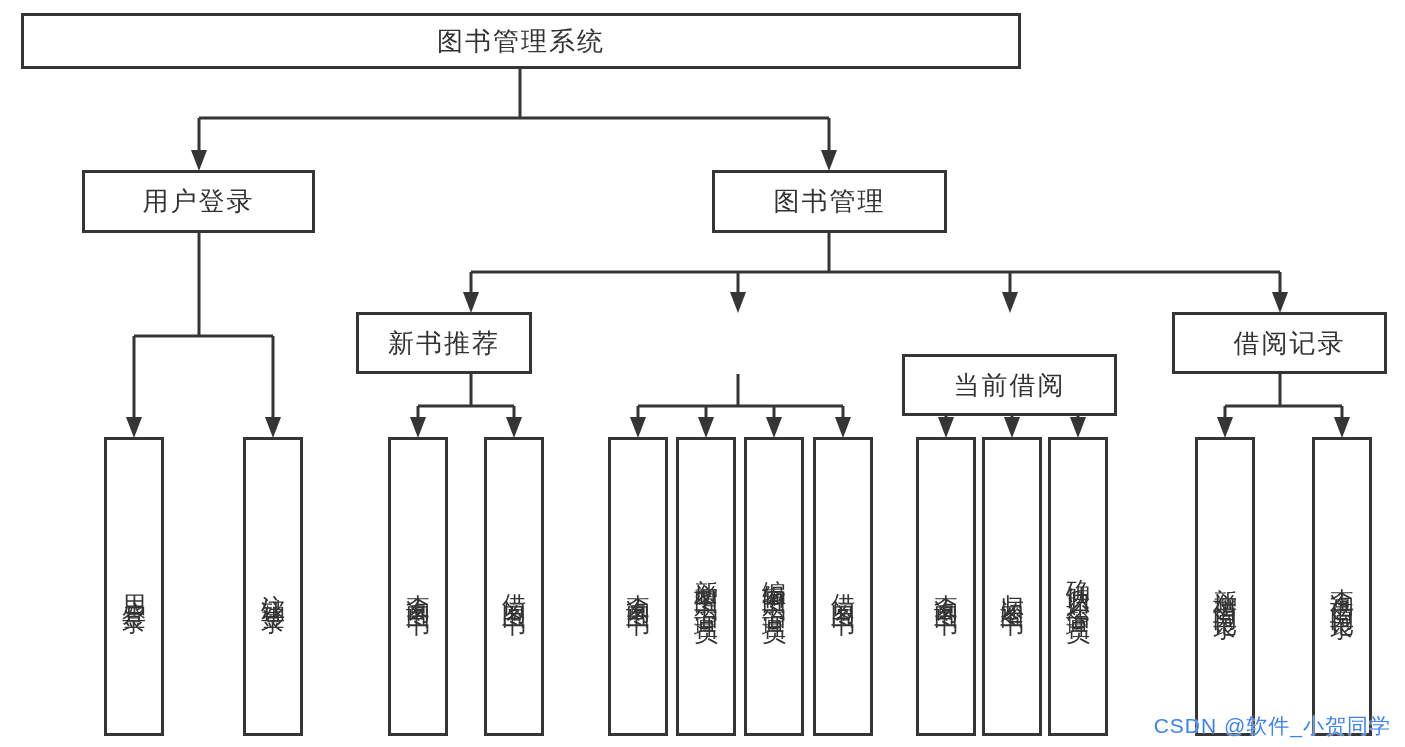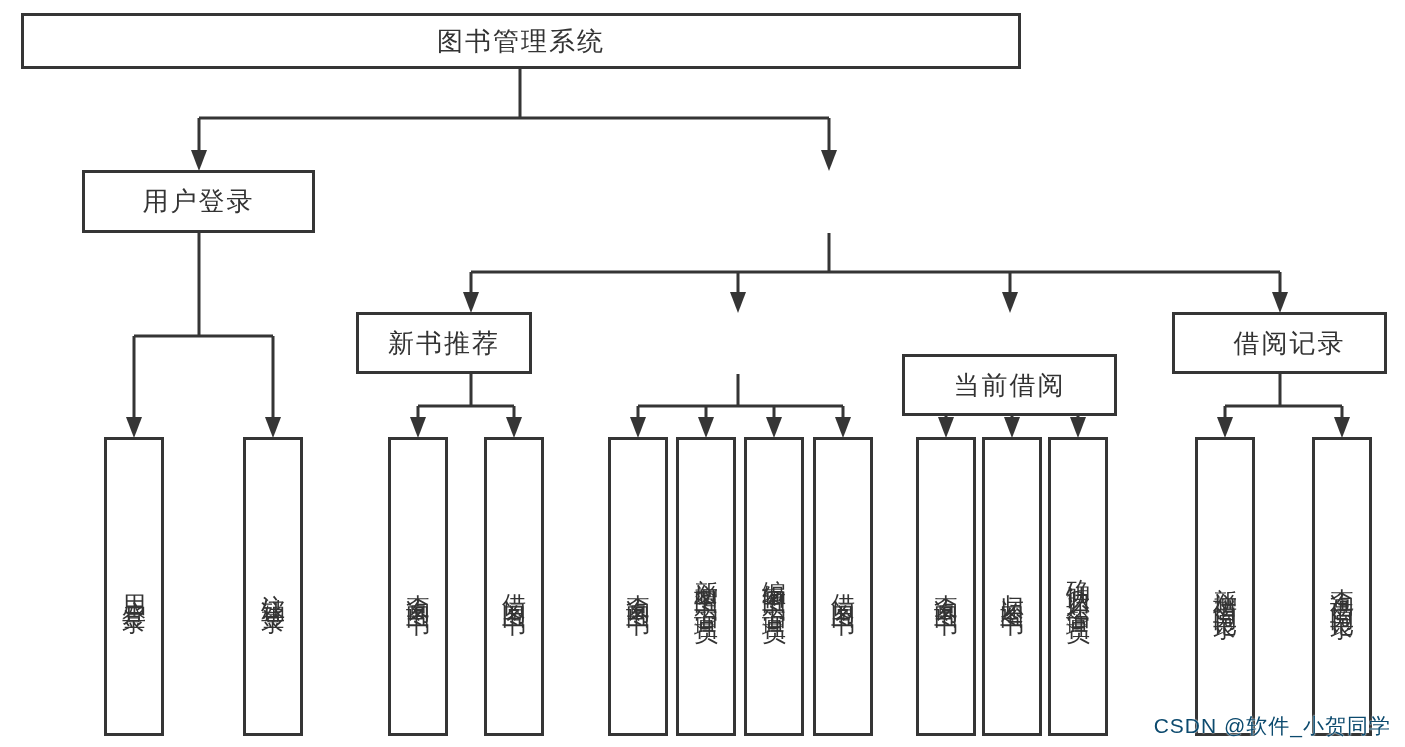--- a/index.html
+++ b/index.html
@@ -52,21 +52,21 @@
     letter-spacing: 6px;
     color: #333333;
     line-height: 1;
   }
   .watermark {
     position: absolute;
     right: 14px;
     bottom: 7px;
     font-size: 21px;
     letter-spacing: 1px;
-    color: #0c4a6e;
+    color: #3b82f6;
     text-shadow: 0 0 2px #ffffff, 0 0 1px #ffffff;
     z-index: 5;
     white-space: nowrap;
   }
 </style>
 </head>
 <body>
 
 <div id="canvas">
 
@@ -127,20 +127,21 @@
       <polygon points="1070,417 1086,417 1078,438"></polygon>
 
       <polygon points="1217,417 1233,417 1225,438"></polygon>
       <polygon points="1334,417 1350,417 1342,438"></polygon>
     </g>
   </svg>
 
   <div class="hnode" style="left:21px; top:13px; width:1000px; height:56px;">图书管理系统</div>
 
   <div class="hnode" style="left:82px; top:170px; width:233px; height:63px;">用户登录</div>
+  <div class="hnode" style="left:712px; top:170px; width:235px; height:63px;">图书管理</div>
 
   <div class="hnode" style="left:356px; top:312px; width:176px; height:62px;">新书推荐</div>
   <div class="hnode" style="left:902px; top:312px; width:215px; height:62px;margin-top:42px;">当前借阅</div>
   <div class="hnode" style="left:1172px; top:312px; width:215px; height:62px;padding-left:20px;">借阅记录</div>
 
   <div class="vnode" style="left:104px;">用户登录</div>
   <div class="vnode" style="left:243px;">注销登录</div>
 
   <div class="vnode" style="left:388px;">查询图书</div>
   <div class="vnode" style="left:484px;">借阅图书</div>

